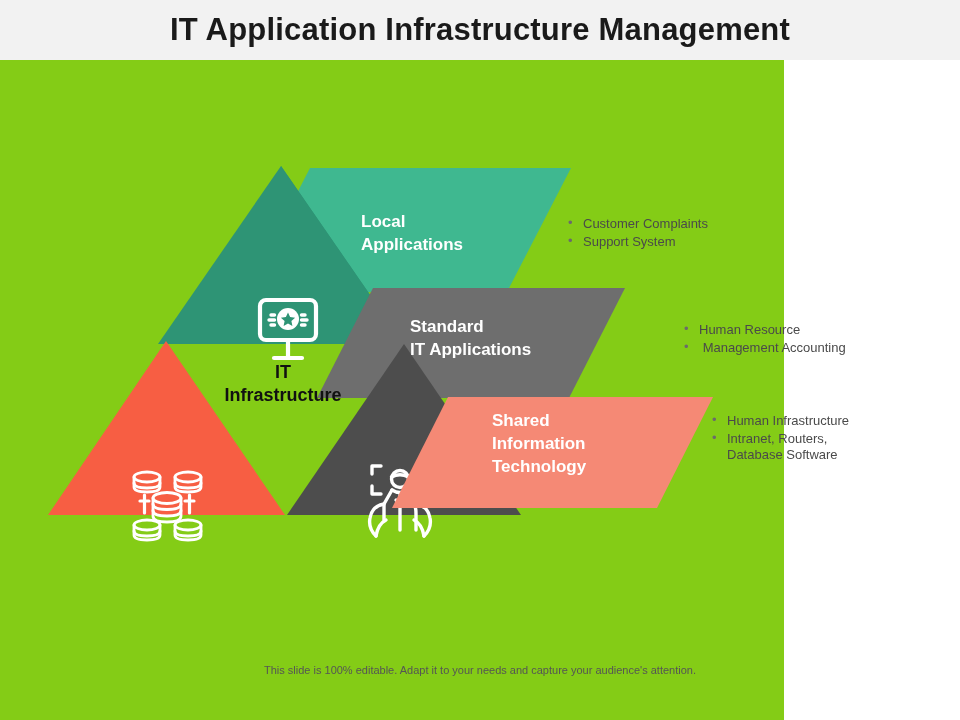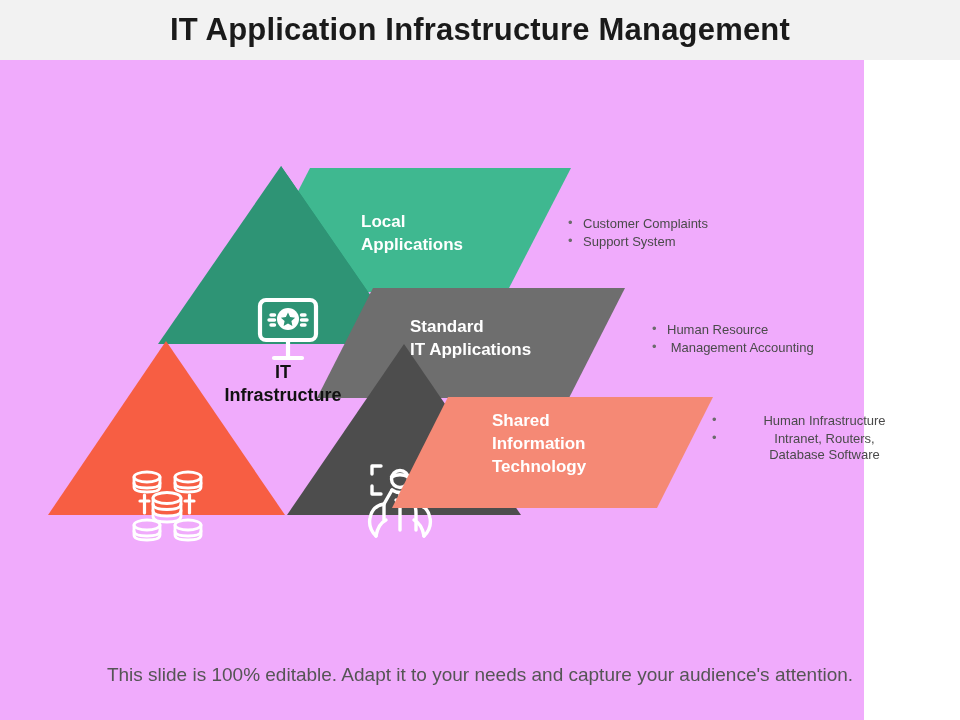--- a/index.html
+++ b/index.html
@@ -9,23 +9,23 @@
   body {
     width: 960px;
     height: 720px;
     background: #ffffff;
     font-family: "Liberation Sans", sans-serif;
     overflow: hidden;
   }
 
   .slide {
     position: relative;
-    width: 864px;
+    width: 784px;
     height: 720px;
-    background: #f0abfc;
+    background: #84cc16;
   }
 
   
   .header-band {
     position: absolute;
     left: 0;
     top: 0;
     width: 960px;
     height: 60px;
     background: #f2f2f2;
@@ -79,31 +79,31 @@
   .bullets li::before {
     content: "\2022";
     position: absolute;
     left: 0;
     top: -1px;
     font-size: 13px;
     color: #6b6b6b;
   }
 
   .bullets-1 { left: 568px; top: 216px; width: 250px; }
-  .bullets-2 { left: 652px; top: 322px; width: 250px; }
-  .bullets-3 { left: 712px; top: 413px; width: 210px; text-align: center; }
+  .bullets-2 { left: 684px; top: 322px; width: 250px; }
+  .bullets-3 { left: 712px; top: 413px; width: 210px; }
 
   
   .footer-note {
     position: absolute;
     left: 0;
     top: 664px;
     width: 960px;
     text-align: center;
-    font-size: 19px;
+    font-size: 11px;
     color: #555555;
   }
 
   
   .banner-label {
     font-family: "Liberation Sans", sans-serif;
     font-size: 17px;
     font-weight: bold;
     fill: #ffffff;
   }

